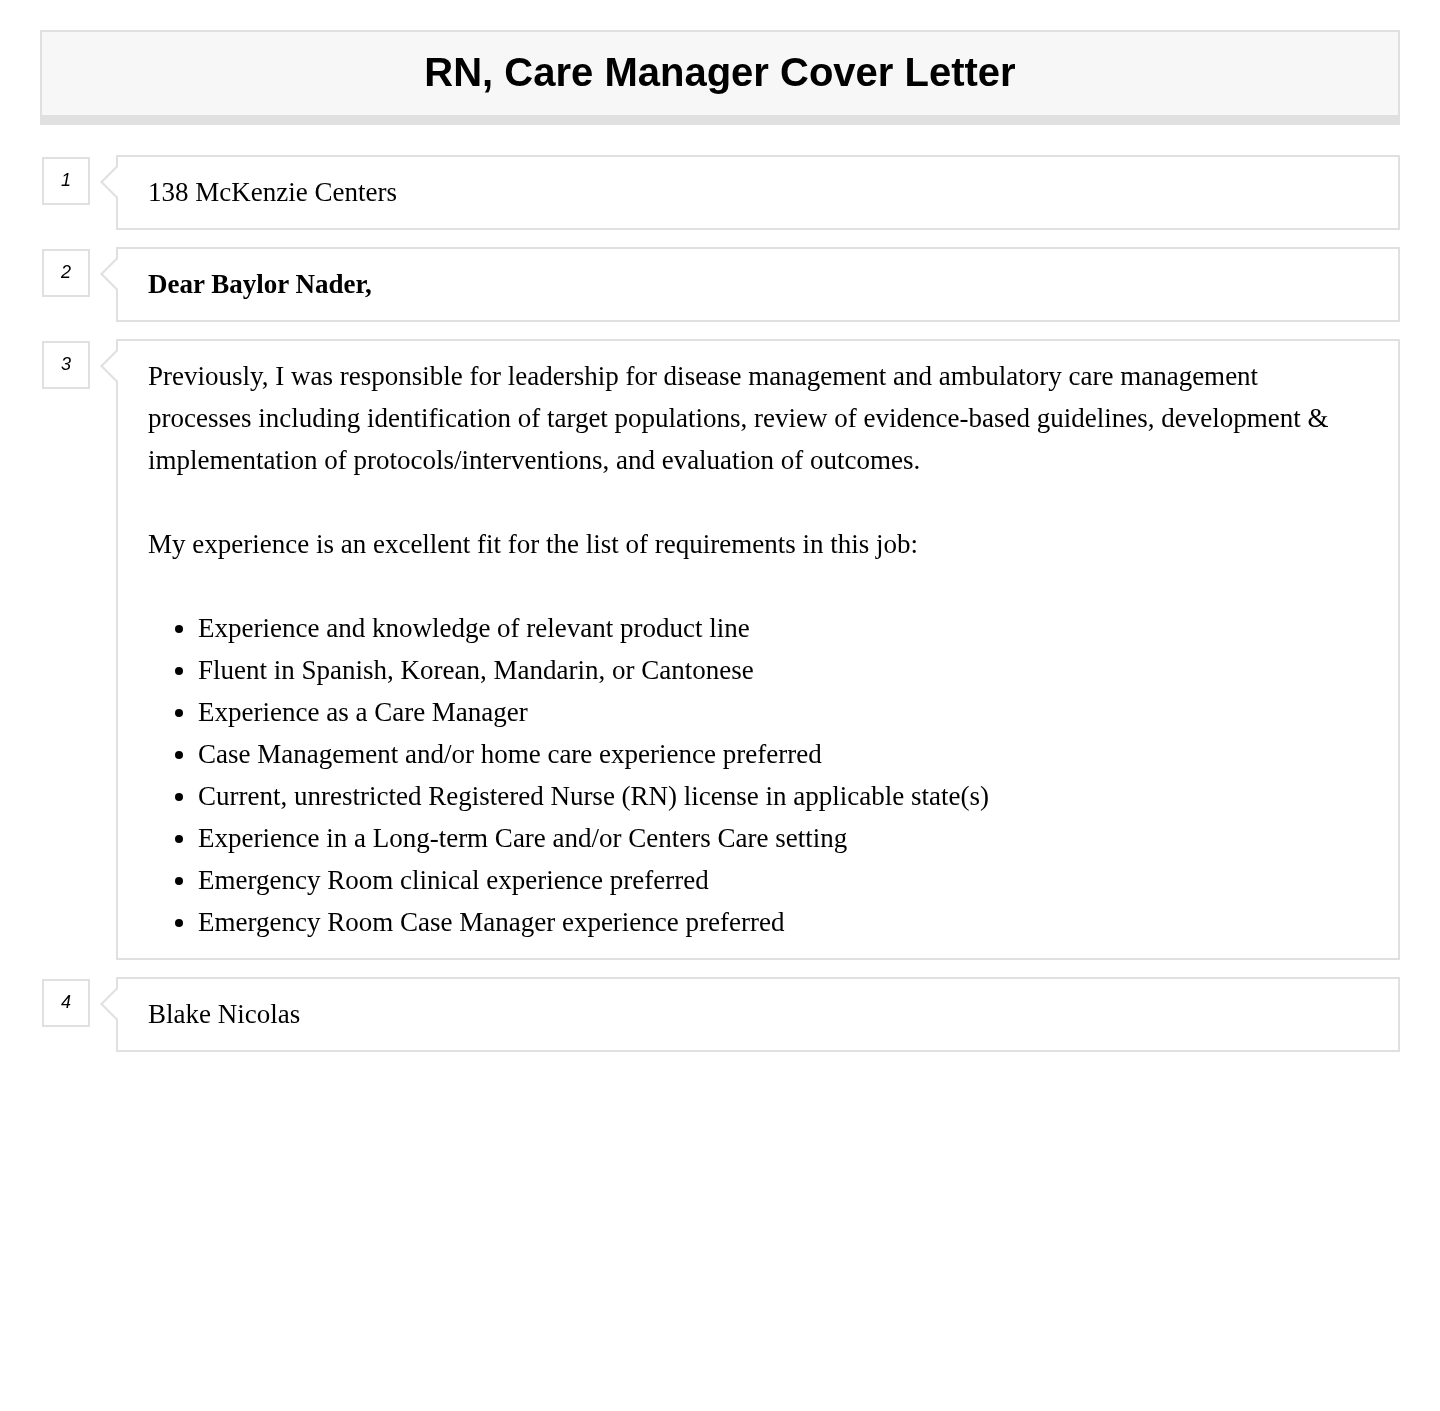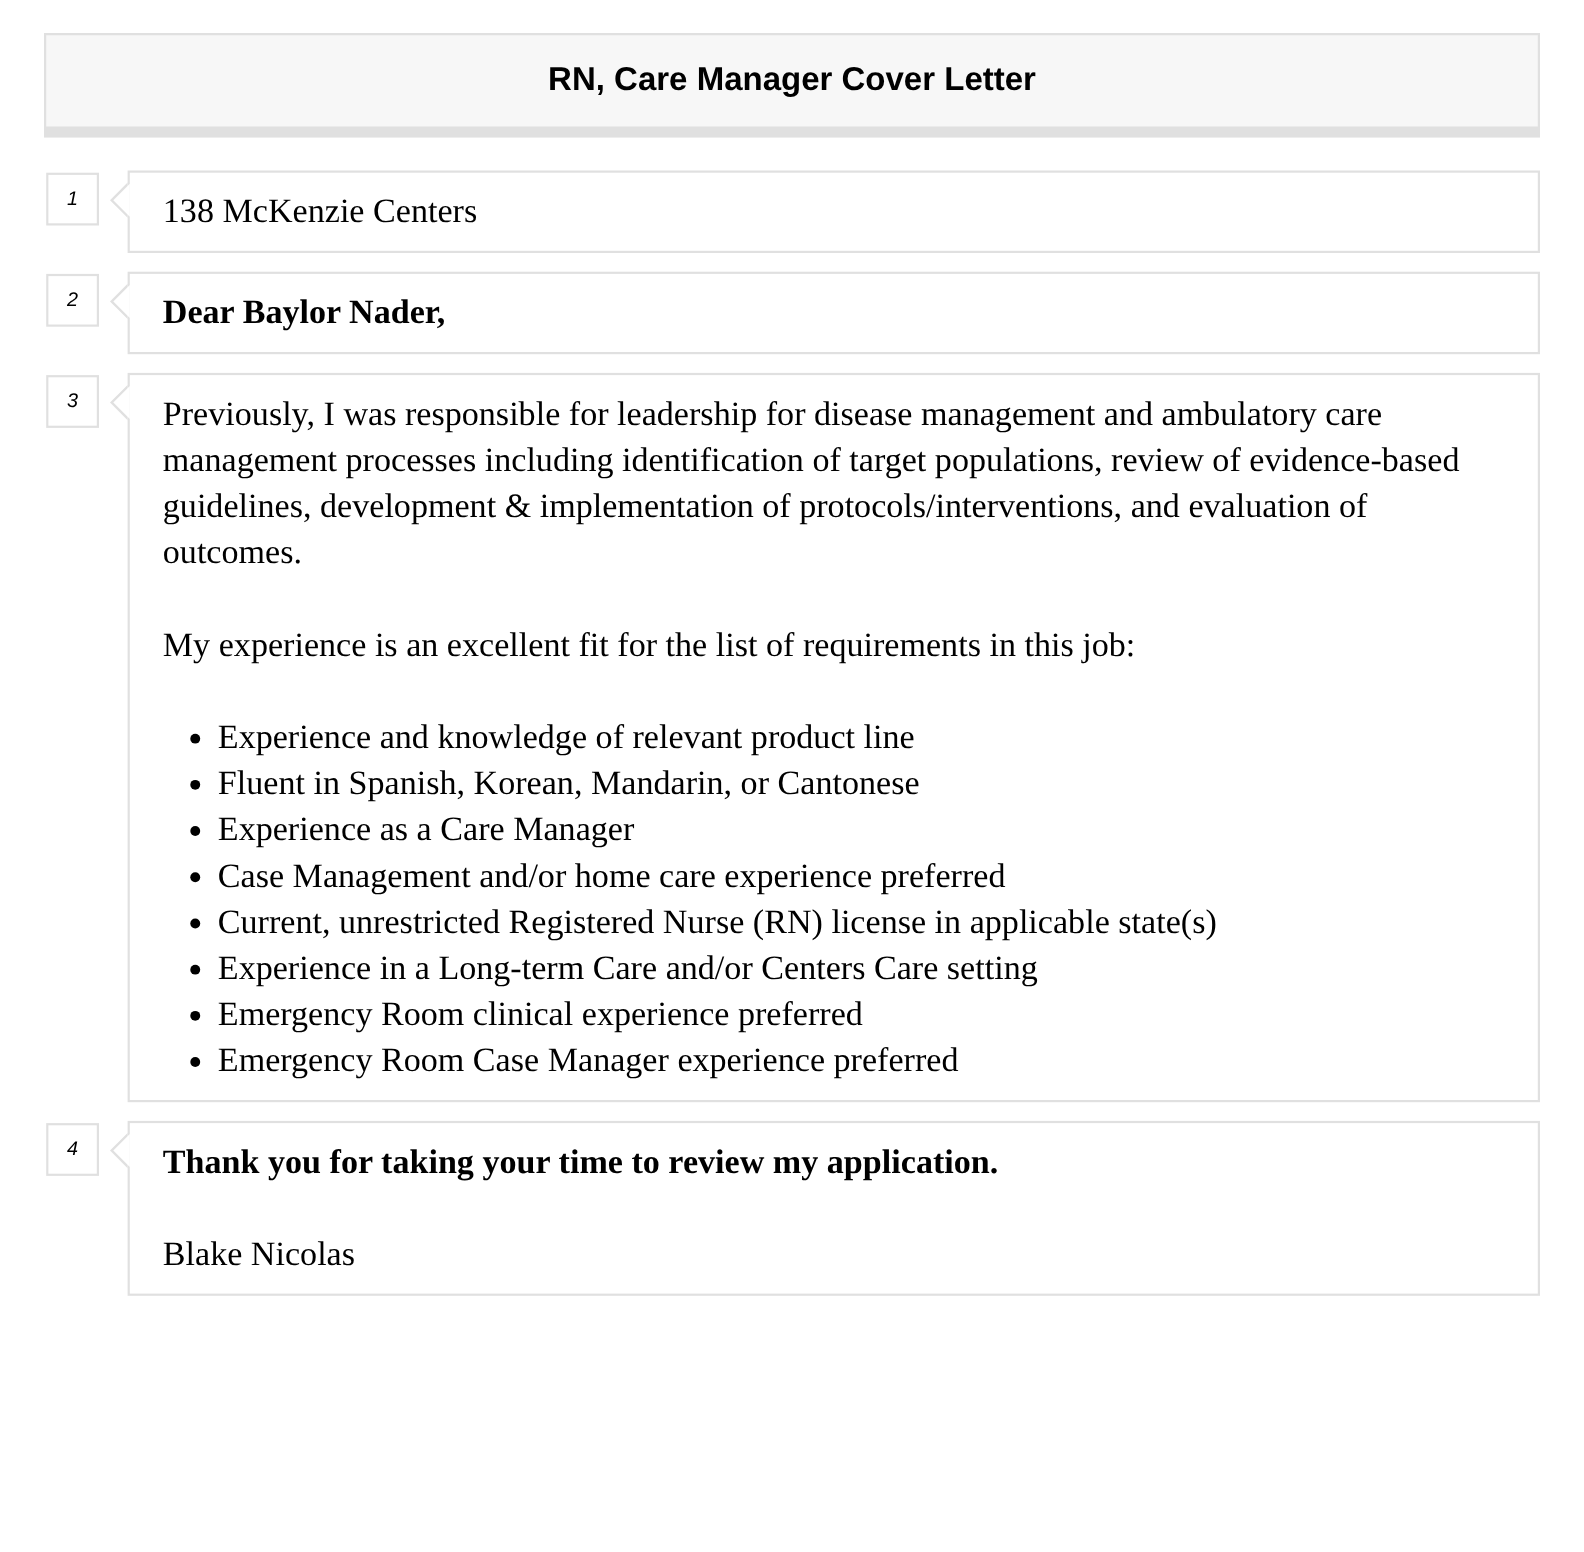--- a/index.html
+++ b/index.html
@@ -10,21 +10,21 @@
     height: 95px;
     background: #f7f7f7;
     border: 2px solid #e0e0e0;
     border-bottom: 10px solid #e0e0e0;
     display: flex; align-items: center; justify-content: center;
   }
   .header h1 {
     margin: 0;
     font-family: "Liberation Sans", sans-serif;
     font-weight: bold;
-    font-size: 30px;
+    font-size: 40px;
     color: #000;
     position: relative; top: -1px;
   }
   .sections { margin-top: 30px; }
   .section { position: relative; margin-bottom: 17px; }
   .num {
     position: absolute; left: 2px; top: 2px;
     box-sizing: border-box;
     width: 48px; height: 48px;
     border: 2px solid #e0e0e0;
@@ -37,21 +37,21 @@
     line-height: 42px;
   }
   .card {
     position: relative;
     margin-left: 76px;
     box-sizing: border-box;
     border: 2px solid #e0e0e0;
     background: #fff;
     padding: 14px 30px 15px 30px;
     font-family: "Liberation Serif", serif;
-    font-size: 31px;
+    font-size: 27px;
     line-height: 42px;
     color: #000;
   }
   .card::before {
     content: "";
     position: absolute;
     left: -18px; top: 9px;
     width: 0; height: 0;
     border-top: 16px solid transparent;
     border-bottom: 16px solid transparent;
@@ -110,19 +110,18 @@
           <li>Experience in a Long-term Care and/or Centers Care setting</li>
           <li>Emergency Room clinical experience preferred</li>
           <li>Emergency Room Case Manager experience preferred</li>
         </ul>
       </div>
     </div>
 
     <div class="section">
       <div class="num">4</div>
       <div class="card">
-        <p class="bold">Thank you for taking your time to review my application.</p>
         <p>Blake Nicolas</p>
       </div>
     </div>
 
   </div>
 </div>
 
 </body></html>

